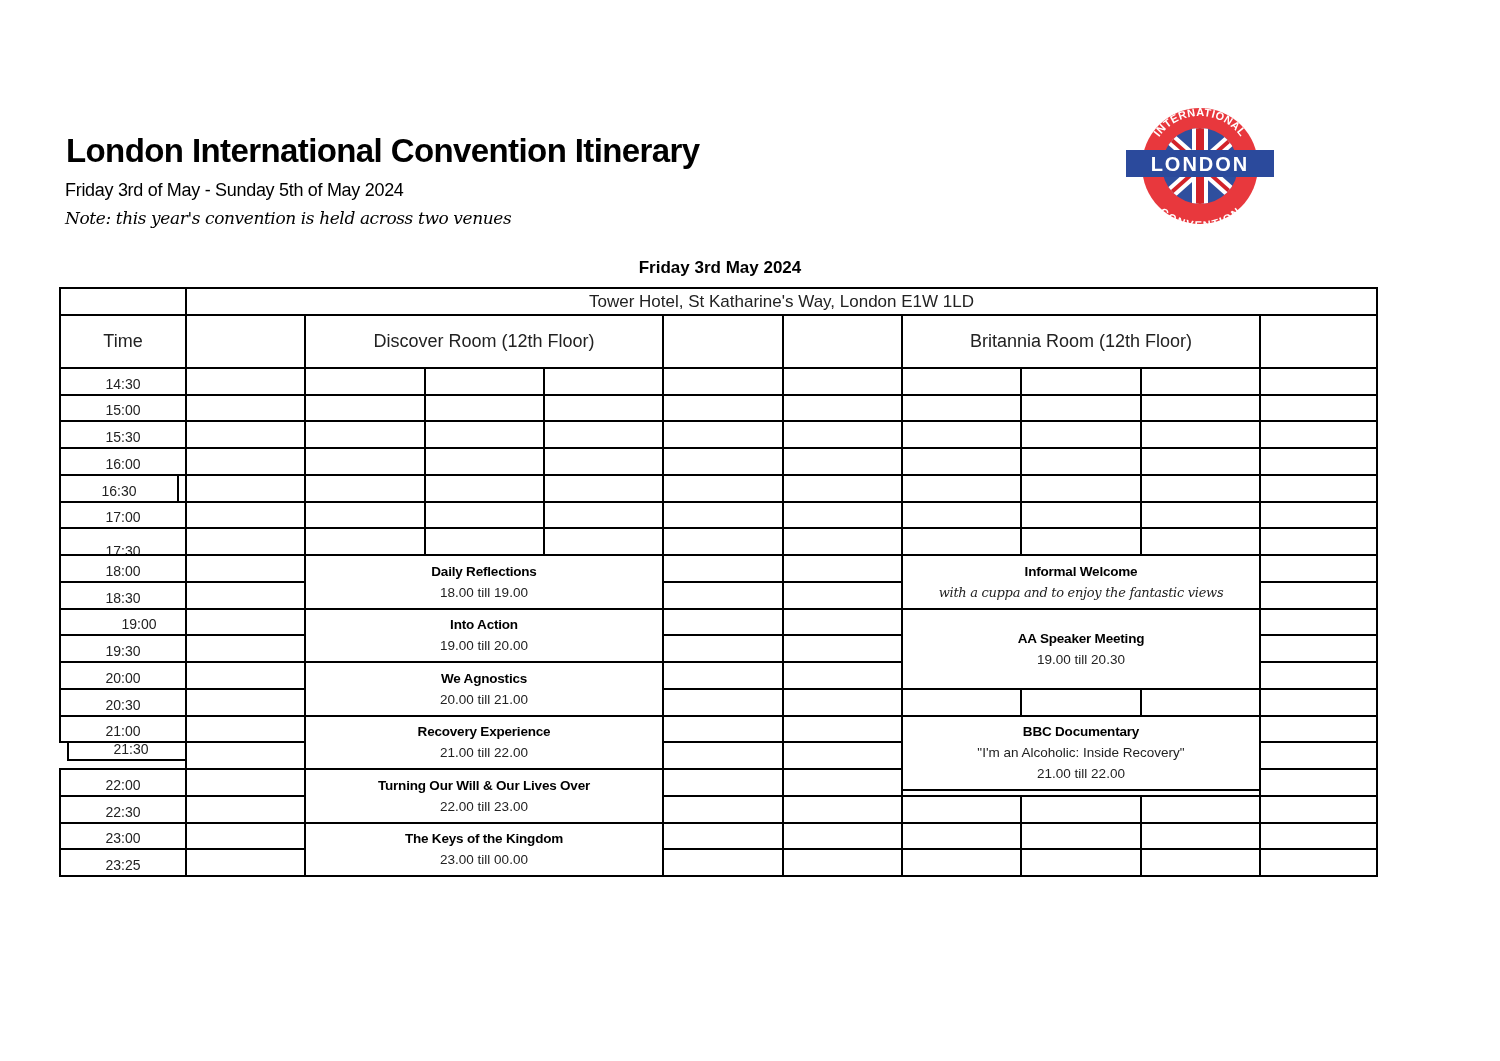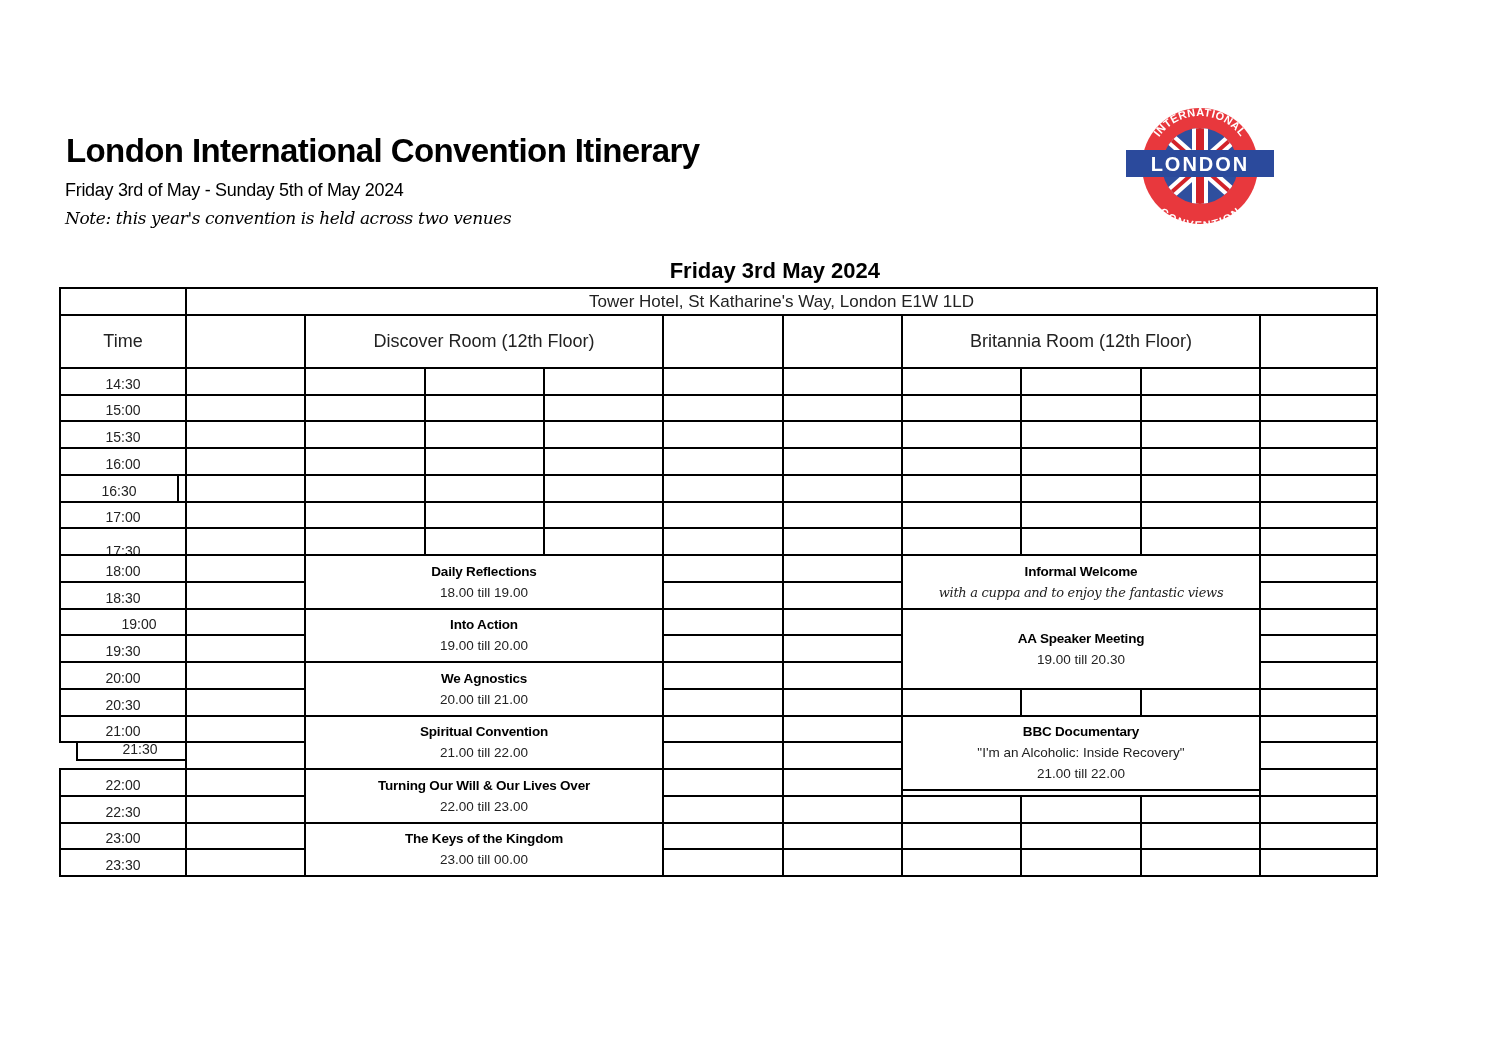--- a/index.html
+++ b/index.html
@@ -1,21 +1,21 @@
 <!DOCTYPE html>
 <html><head>
 <meta charset="utf-8">
 <style>
   html, body { margin:0; padding:0; background:#ffffff; }
   body { width:1500px; height:1061px; position:relative; overflow:hidden; font-family:"Liberation Sans", sans-serif; color:#000; }
   .title { position:absolute; left:66px; top:132px; font-size:33px; font-weight:bold; letter-spacing:-0.6px; white-space:nowrap; }
   .subtitle { position:absolute; left:65px; top:180px; font-size:18px; letter-spacing:-0.3px; white-space:nowrap; }
   .note { position:absolute; left:65px; top:208px; font-size:17px; font-style:italic; font-family:"DejaVu Serif", serif; letter-spacing:-0.4px; white-space:nowrap; }
   .logo { position:absolute; left:1126px; top:106px; width:148px; height:120px; }
-  .day-title { position:absolute; left:560px; width:320px; top:258px; text-align:right; font-size:22px; font-weight:bold; }
+  .day-title { position:absolute; left:560px; width:320px; top:258px; text-align:center; font-size:17px; font-weight:bold; }
   #grid { position:absolute; left:0; top:0; width:1500px; height:1061px; }
   .cell { position:absolute; box-sizing:border-box; border:2px solid #000; margin-left:-1px; margin-top:-1px; display:flex; flex-direction:column; align-items:center; justify-content:center; text-align:center; background:#fff; overflow:hidden; }
   .cell.time { font-size:14px; color:#222; justify-content:flex-end; padding-bottom:2px; }
   .cell.hdr { font-size:18px; color:#222; }
   .cell.venue { font-size:17px; color:#222; }
   .ev-title { font-size:13.5px; font-weight:bold; letter-spacing:-0.2px; line-height:20px; }
   .ev-sub { font-size:13.5px; color:#222; line-height:21px; }
   .ev-sub.script { font-family:"DejaVu Serif", serif; font-style:italic; font-size:13px; letter-spacing:-0.3px; }
 </style>
 </head>
@@ -207,21 +207,21 @@
     <div class="cell " style="left: 902px; width: 121px; top: 689px; height: 29px;"></div>
     <div class="cell " style="left: 1021px; width: 122px; top: 689px; height: 29px;"></div>
     <div class="cell " style="left: 1141px; width: 121px; top: 689px; height: 29px;"></div>
     <div class="cell time" style="left: 60px; width: 128px; top: 716px; height: 28px;">
       <div class="">21:00</div>
     </div>
     <div class="cell " style="left: 186px; width: 121px; top: 716px; height: 28px;"></div>
     <div class="cell " style="left: 663px; width: 122px; top: 716px; height: 28px;"></div>
     <div class="cell " style="left: 783px; width: 121px; top: 716px; height: 28px;"></div>
     <div class="cell " style="left: 1260px; width: 119px; top: 716px; height: 28px;"></div>
-    <div class="cell time" style="left: 60px; width: 128px; top: 742px; height: 20px; margin-left: 16px;">
+    <div class="cell time" style="left: 51px; width: 128px; top: 742px; height: 20px; margin-left: 16px;">
       <div class="">21:30</div>
     </div>
     <div class="cell " style="left: 186px; width: 121px; top: 742px; height: 29px;"></div>
     <div class="cell " style="left: 663px; width: 122px; top: 742px; height: 29px;"></div>
     <div class="cell " style="left: 783px; width: 121px; top: 742px; height: 29px;"></div>
     <div class="cell " style="left: 1260px; width: 119px; top: 742px; height: 29px;"></div>
     <div class="cell time" style="left: 60px; width: 128px; top: 769px; height: 29px;">
       <div class="">22:00</div>
     </div>
     <div class="cell " style="left: 186px; width: 121px; top: 769px; height: 29px;"></div>
@@ -242,21 +242,21 @@
       <div class="">23:00</div>
     </div>
     <div class="cell " style="left: 186px; width: 121px; top: 823px; height: 28px;"></div>
     <div class="cell " style="left: 663px; width: 122px; top: 823px; height: 28px;"></div>
     <div class="cell " style="left: 783px; width: 121px; top: 823px; height: 28px;"></div>
     <div class="cell " style="left: 1260px; width: 119px; top: 823px; height: 28px;"></div>
     <div class="cell " style="left: 902px; width: 121px; top: 823px; height: 28px;"></div>
     <div class="cell " style="left: 1021px; width: 122px; top: 823px; height: 28px;"></div>
     <div class="cell " style="left: 1141px; width: 121px; top: 823px; height: 28px;"></div>
     <div class="cell time" style="left: 60px; width: 128px; top: 849px; height: 29px;">
-      <div class="">23:30</div>
+      <div class="">23:25</div>
     </div>
     <div class="cell " style="left: 186px; width: 121px; top: 849px; height: 29px;"></div>
     <div class="cell " style="left: 663px; width: 122px; top: 849px; height: 29px;"></div>
     <div class="cell " style="left: 783px; width: 121px; top: 849px; height: 29px;"></div>
     <div class="cell " style="left: 1260px; width: 119px; top: 849px; height: 29px;"></div>
     <div class="cell " style="left: 902px; width: 121px; top: 849px; height: 29px;"></div>
     <div class="cell " style="left: 1021px; width: 122px; top: 849px; height: 29px;"></div>
     <div class="cell " style="left: 1141px; width: 121px; top: 849px; height: 29px;"></div>
     <div class="cell " style="left: 305px; width: 360px; top: 555px; height: 56px;">
       <div class="ev-title">Daily Reflections</div>
@@ -264,21 +264,21 @@
     </div>
     <div class="cell " style="left: 305px; width: 360px; top: 609px; height: 55px;">
       <div class="ev-title">Into Action</div>
       <div class="ev-sub">19.00 till 20.00</div>
     </div>
     <div class="cell " style="left: 305px; width: 360px; top: 662px; height: 56px;">
       <div class="ev-title">We Agnostics</div>
       <div class="ev-sub">20.00 till 21.00</div>
     </div>
     <div class="cell " style="left: 305px; width: 360px; top: 716px; height: 55px;">
-      <div class="ev-title">Spiritual Convention</div>
+      <div class="ev-title">Recovery Experience</div>
       <div class="ev-sub">21.00 till 22.00</div>
     </div>
     <div class="cell " style="left: 305px; width: 360px; top: 769px; height: 56px;">
       <div class="ev-title">Turning Our Will &amp; Our Lives Over</div>
       <div class="ev-sub">22.00 till 23.00</div>
     </div>
     <div class="cell " style="left: 305px; width: 360px; top: 823px; height: 55px;">
       <div class="ev-title">The Keys of the Kingdom</div>
       <div class="ev-sub">23.00 till 00.00</div>
     </div>

